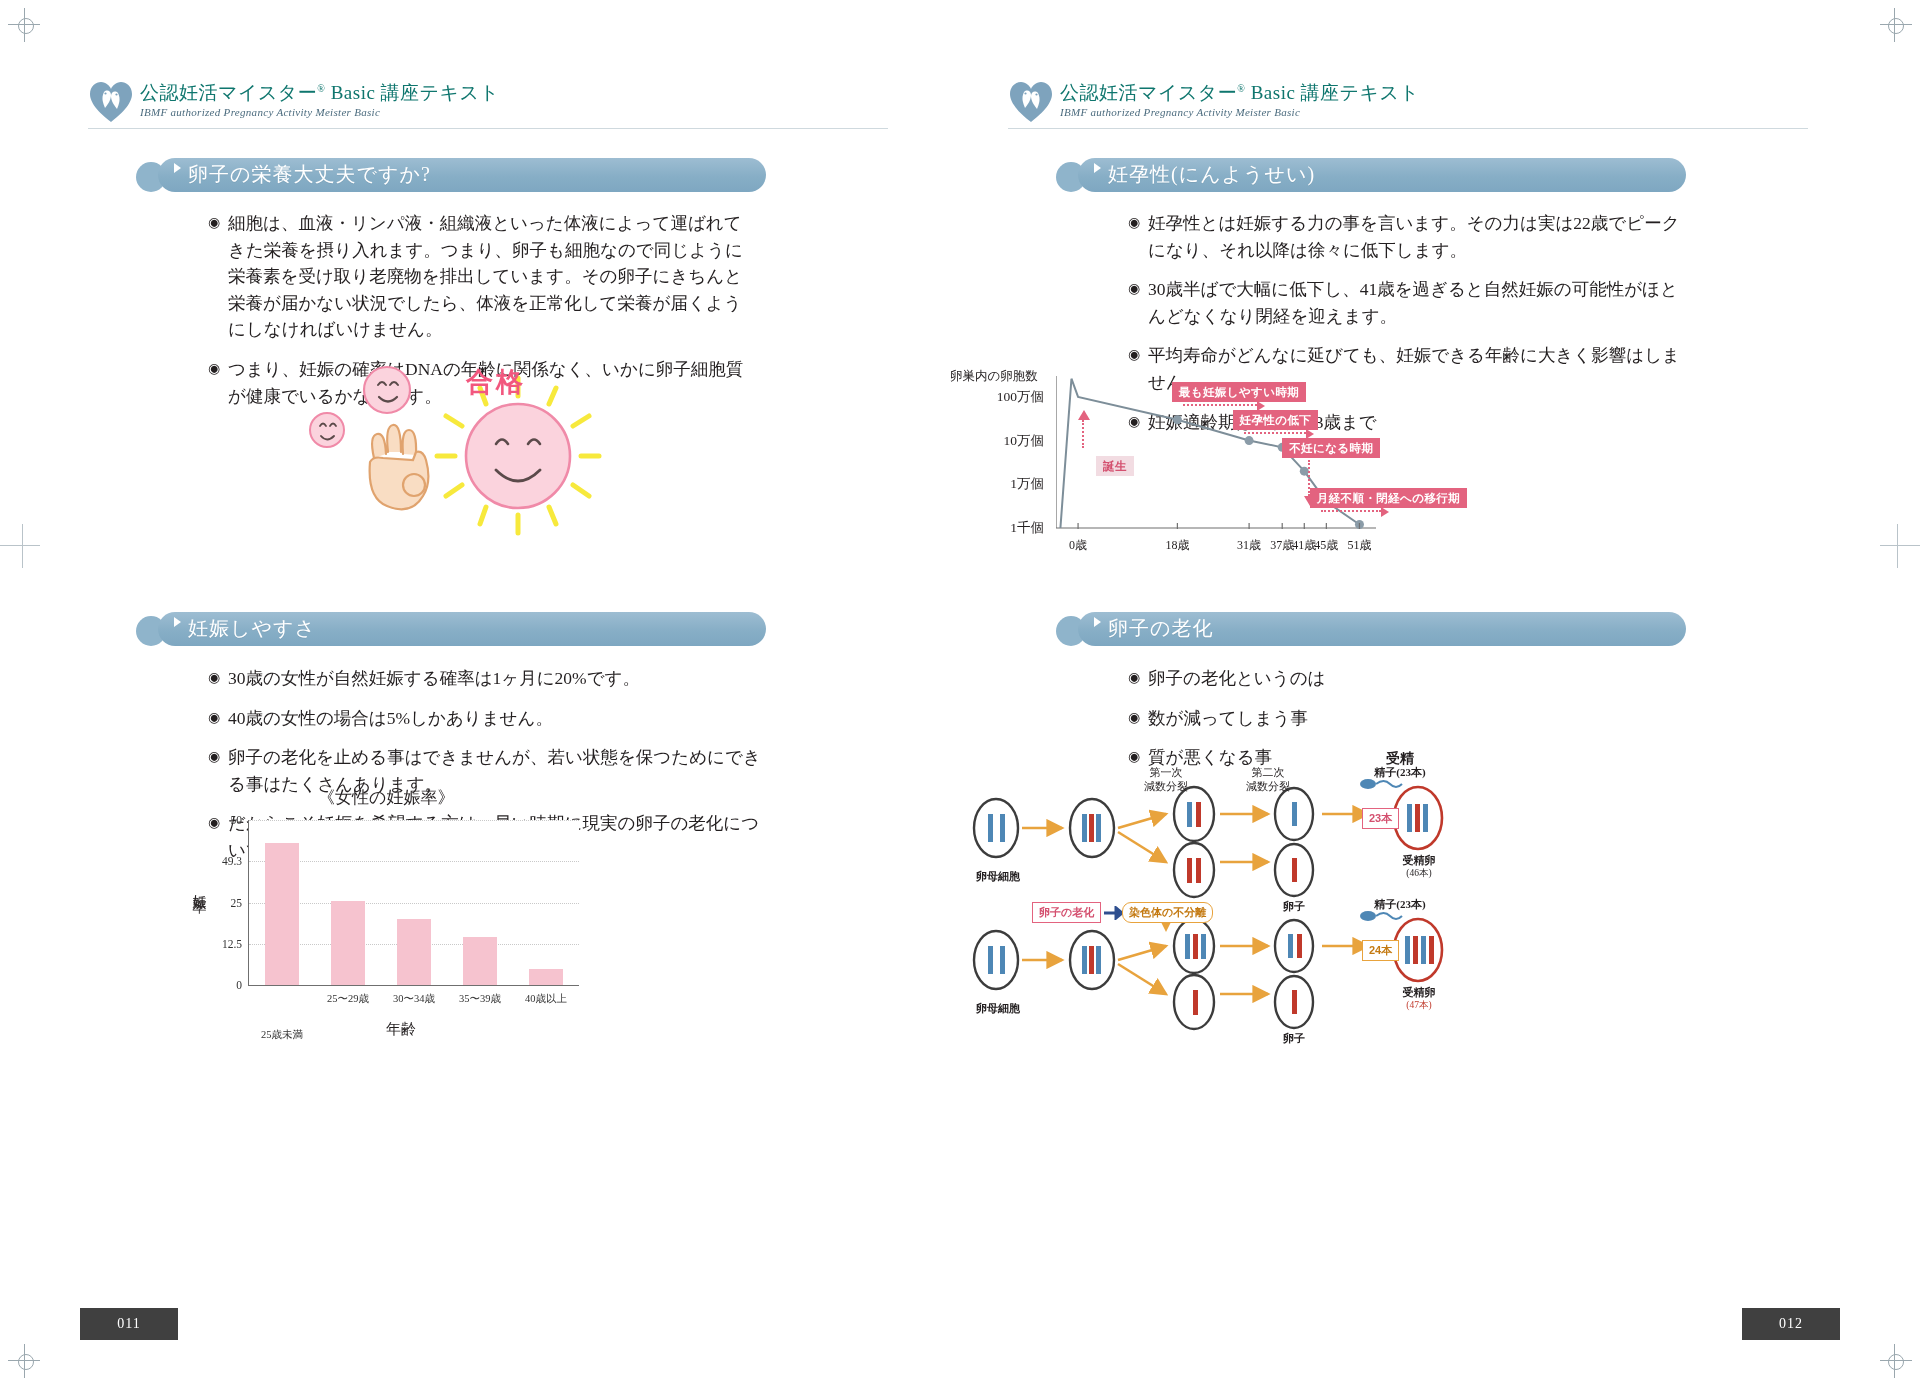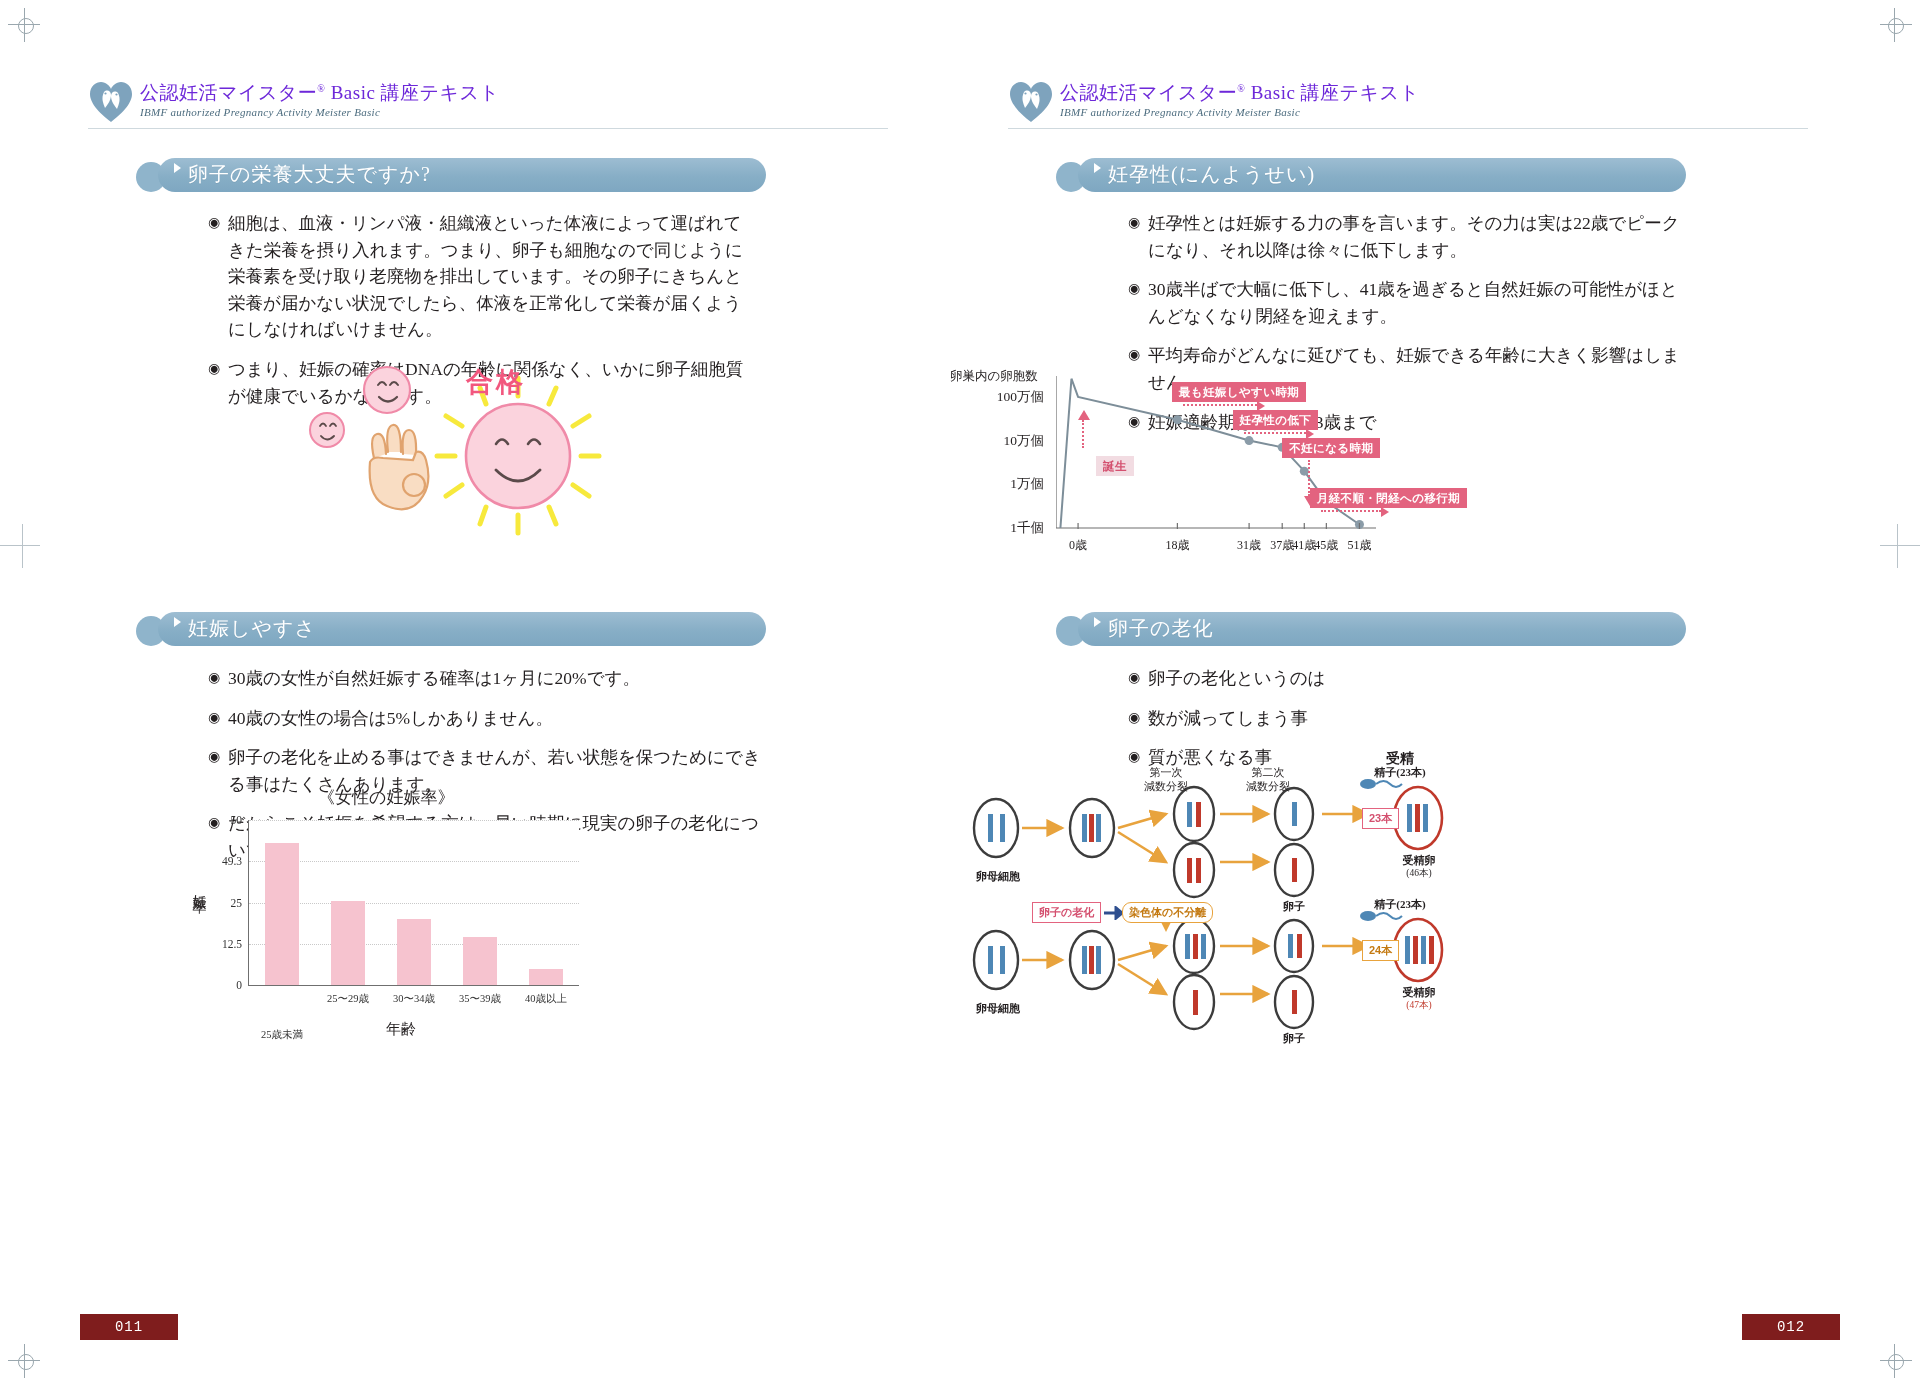--- a/index.html
+++ b/index.html
@@ -22,21 +22,21 @@
   .reg::after{content:"";position:absolute;top:0;left:16px;width:1px;height:34px;background:#9aa7ae;}
   .reg-circ{position:absolute;width:14px;height:14px;border:1px solid #9aa7ae;border-radius:50%;left:10px;top:10px;}
 
   
   .page{position:absolute;top:0;height:1386px;background:#fff;}
   .page-left{left:40px;width:920px;}
   .page-right{left:960px;width:920px;}
 
   .hdr{position:absolute;top:78px;left:48px;width:800px;height:58px;}
   .hdr-logo{position:absolute;left:0;top:2px;width:46px;height:44px;}
-  .hdr-t1{position:absolute;left:52px;top:2px;font-size:19px;letter-spacing:.5px;color:#6d28d9;font-family:"Liberation Serif",serif;white-space:nowrap;}
+  .hdr-t1{position:absolute;left:52px;top:2px;font-size:19px;letter-spacing:.5px;color:#0f766e;font-family:"Liberation Serif",serif;white-space:nowrap;}
   .hdr-t1 .sup{font-size:10px;vertical-align:super;}
   .hdr-t2{position:absolute;left:52px;top:28px;font-size:11px;font-style:italic;color:#4b6b7e;letter-spacing:.3px;white-space:nowrap;}
   .hdr-rule{position:absolute;left:0;top:50px;width:800px;height:1px;background:#cfd9de;}
 
   
   .banner{position:absolute;height:34px;}
   .banner .dot{position:absolute;left:0;top:4px;width:30px;height:30px;border-radius:50%;background:#8fb4cb;}
   .banner .bar{position:absolute;left:22px;top:0;right:0;height:34px;border-radius:17px;
     background:linear-gradient(180deg,#9dbdd2 0%,#87aec6 55%,#7ea7c1 100%);}
   .banner .tri{position:absolute;left:38px;top:5px;width:0;height:0;
@@ -86,22 +86,22 @@
 
   
   .mz{position:absolute;}
   .mz-lab{position:absolute;font-size:11px;color:#231f20;text-align:center;white-space:nowrap;line-height:1.25;}
   .mz-lab.b{font-weight:bold;}
   .mz-box{position:absolute;border:1.4px solid #e3637f;color:#d4506f;font-size:11px;font-weight:bold;
      padding:2px 6px;white-space:nowrap;background:#fff;font-family:"Liberation Sans",sans-serif;}
   .mz-box.org{border-color:#e8a33d;color:#c47a12;}
 
   
-  .pnum{position:absolute;bottom:46px;height:26px;width:98px;background:#7f1d1d;color:#fff;
-     font-size:14px;letter-spacing:1px;font-family:Liberation Mono, monospace;
+  .pnum{position:absolute;bottom:46px;height:32px;width:98px;background:#404040;color:#fff;
+     font-size:14px;letter-spacing:1px;font-family:Liberation Serif, serif;
      display:flex;align-items:center;justify-content:center;}
   .pnum.l{left:40px;}
   .pnum.r{right:40px;}
 </style>
 </head>
 <body>
 
 <div class="spread">
 
   <div class="reg" style="left:8px;top:8px;">

